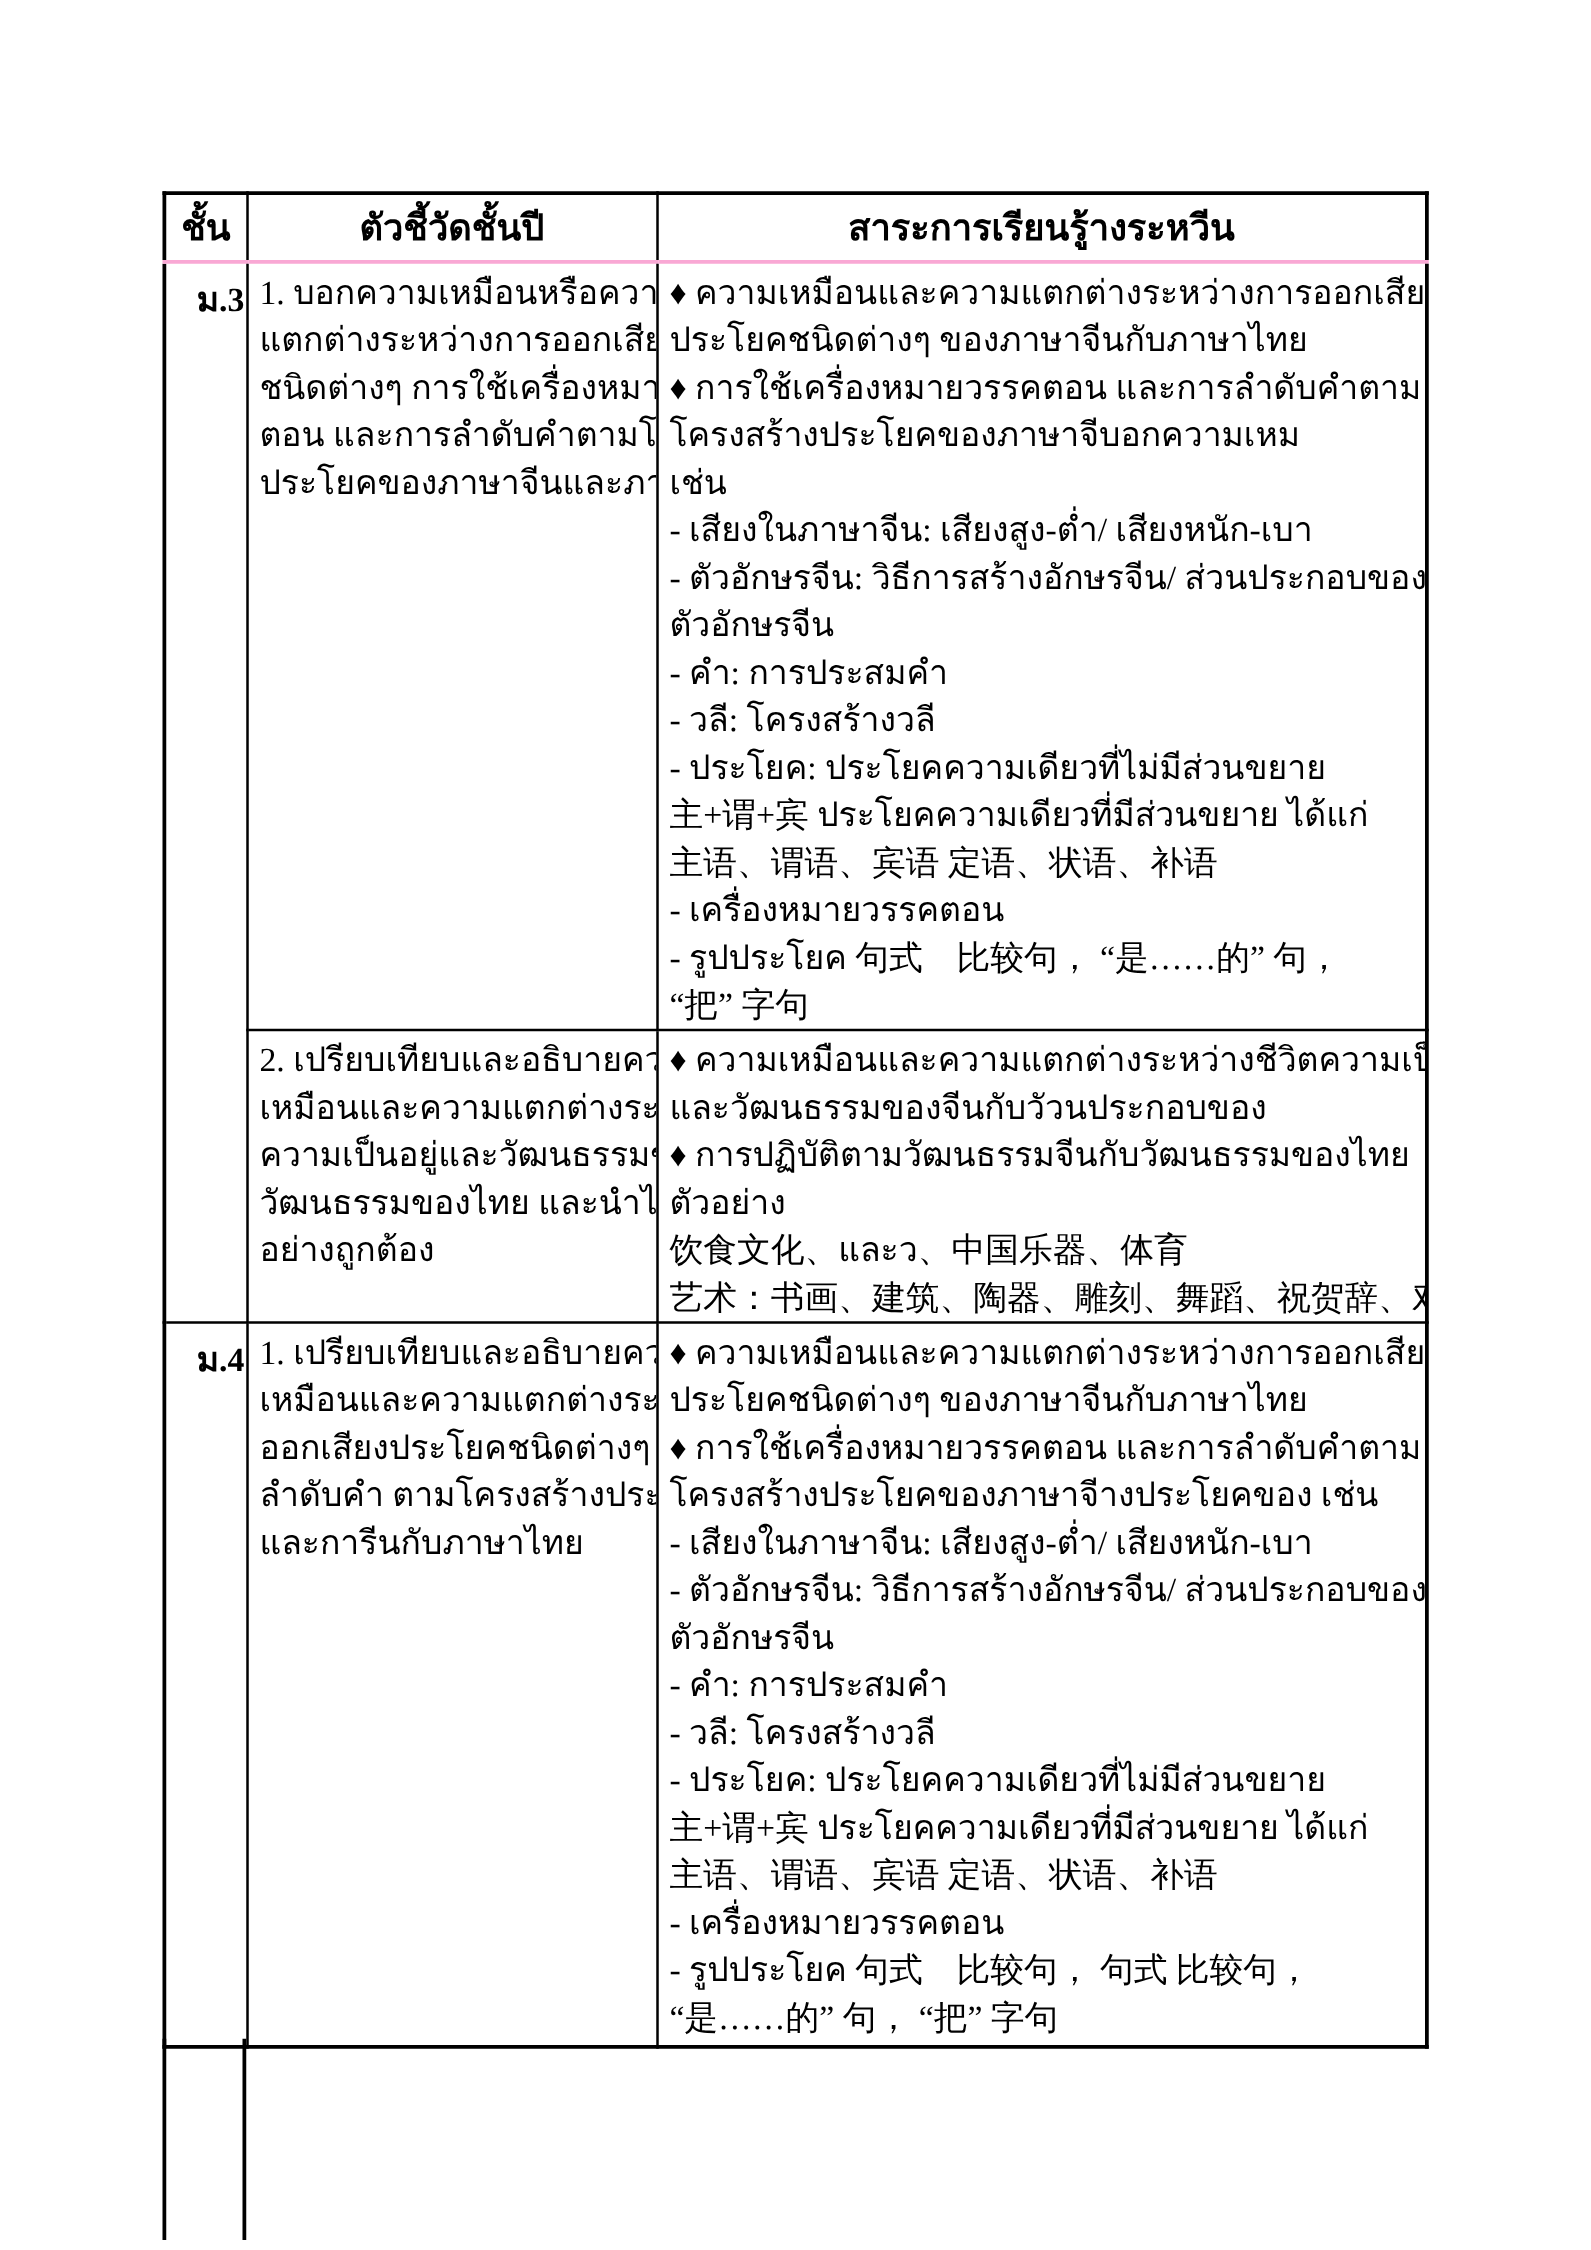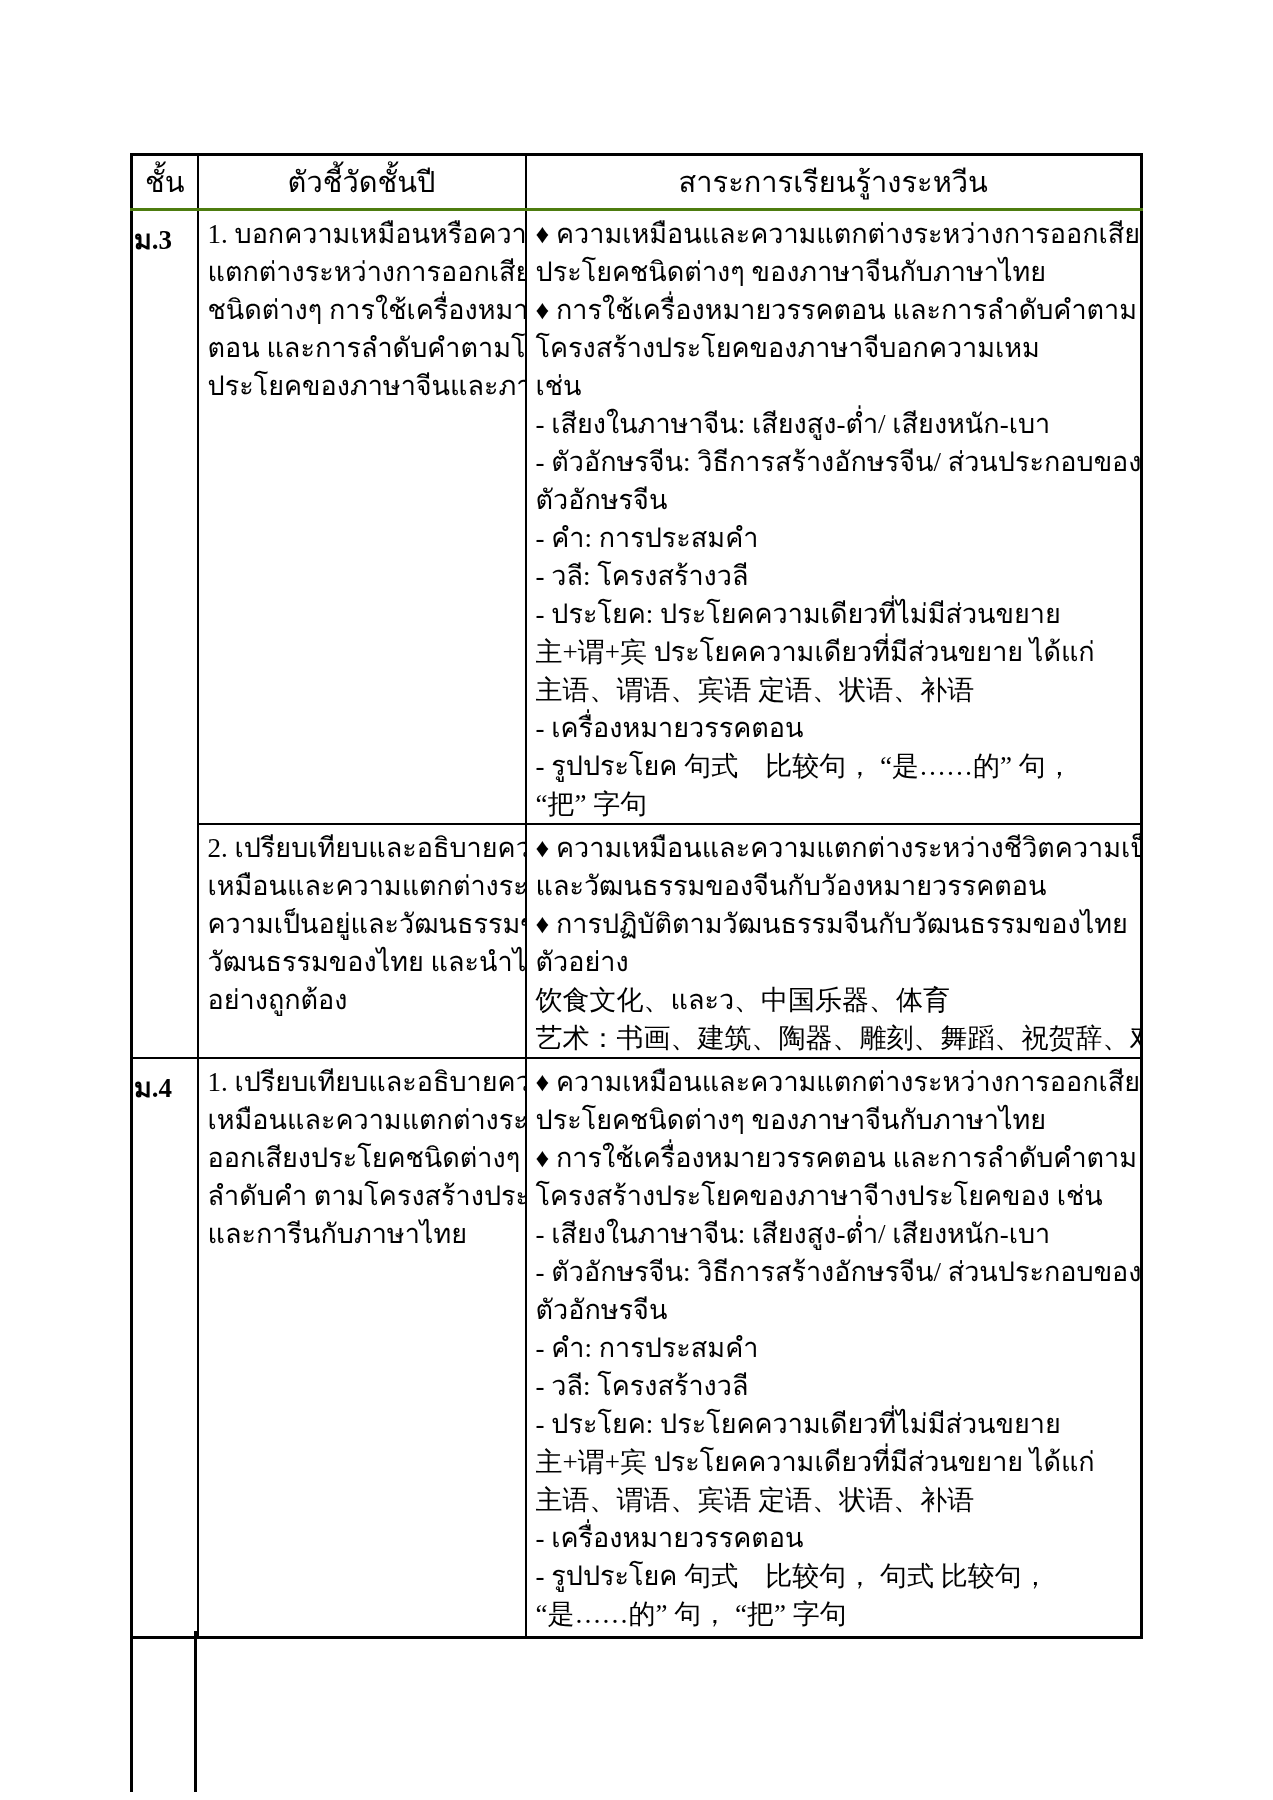--- a/index.html
+++ b/index.html
@@ -24,35 +24,35 @@
     table-layout: fixed;
   }
   .doc-table th, .doc-table td {
     border: 2px solid #000000;
     vertical-align: top;
     overflow: hidden;
     background: #ffffff;
   }
   .doc-table { border: 3px solid #000000; }
   .doc-table th {
-    border-bottom: 3px solid #4d7c0f;
-    font-weight: normal;
+    border-bottom: 3px solid #f9a8d4;
+    font-weight: bold;
     font-size: 29px;
     text-align: center;
     vertical-align: middle;
     padding: 2px 4px;
   }
   tr.hdr   { height: 55px; }
   tr.r1    { height: 610px; }
   tr.r2    { height: 234px; }
   tr.r3    { height: 579px; }
   td.grade {
     font-weight: bold;
     font-size: 27px;
-    text-align: left;
+    text-align: right;
     padding-top: 7px;
   }
   td.ind, td.cont {
     font-size: 27px;
     padding: 4px 8px 0 9px;
     line-height: 38px;
   }
   .line { white-space: nowrap; }
   .line .bseg { font-weight: normal; }
   .cont-line-left, .cont-line-col {
@@ -116,21 +116,21 @@
             <div class="line">2. เปรียบเทียบและอธิบายความ</div>
             <div class="line">เหมือนและความแตกต่างระหว่างชีวิต</div>
             <div class="line">ความเป็นอยู่และวัฒนธรรมของจีนกับ</div>
             <div class="line">วัฒนธรรมของไทย และนำไปใช้</div>
             <div class="line">อย่างถูกต้อง</div>
           </div>
       </td>
       <td class="cont">
         <div>
             <div class="line"><span class="seg">♦ ความเหมือนและความแตกต่างระหว่างชีวิตความเป็นอยู่</span></div>
-            <div class="line"><span class="seg">และวัฒนธรรมของจีนกับวัองหมายวรรคตอน</span></div>
+            <div class="line"><span class="seg">และวัฒนธรรมของจีนกับวัวนประกอบของ</span></div>
             <div class="line"><span class="seg">♦ การปฏิบัติตามวัฒนธรรมจีนกับวัฒนธรรมของไทย</span></div>
             <div class="line"><span class="seg">ตัวอย่าง</span></div>
             <div class="line"><span class="seg">饮食文化、และว、中国乐器、体育</span></div>
             <div class="line"><span class="seg">艺术：书画、建筑、陶器、雕刻、舞蹈、祝贺辞、对联</span></div>
           </div>
       </td>
     </tr>
     <tr class="r3">
       <td class="grade">ม.4</td>
       <td class="ind">

